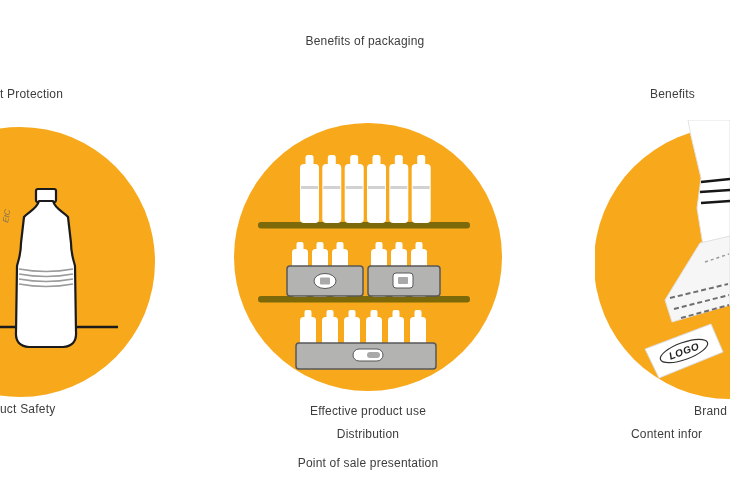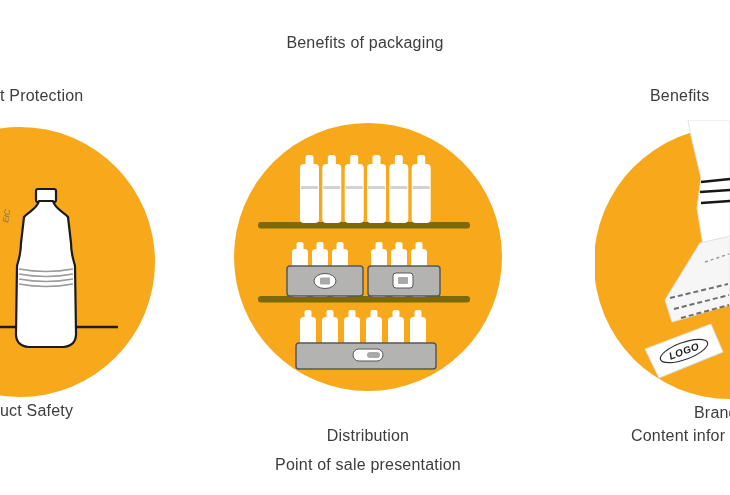--- a/index.html
+++ b/index.html
@@ -4,21 +4,21 @@
 <style>
   html,body{margin:0;padding:0;background:#ffffff;}
   .canvas{
     position:relative;
     width:730px;height:495px;
     overflow:hidden;
     background:#ffffff;
     font-family:"Liberation Sans", sans-serif;
     color:#3d3d3d;
   }
-  .txt{position:absolute;white-space:nowrap;font-size:16px;letter-spacing:.2px;color:#3d3d3d;}
+  .txt{position:absolute;white-space:nowrap;font-size:12px;letter-spacing:.2px;color:#3d3d3d;}
   .center-col{left:233px;width:270px;text-align:center;}
   .title{top:34px;left:0;width:730px;text-align:center;}
   .h-left{top:87px;left:0;}
   .h-mid{top:87px;}
   .h-right{top:87px;left:650px;}
   .cap-left{top:402px;left:0;}
   .cap-mid-1{top:404px;}
   .cap-mid-2{top:427px;}
   .cap-mid-3{top:456px;}
   .cap-right-1{top:404px;left:694px;}
@@ -134,18 +134,19 @@
       </g>
       <g>
         <path d="M 50 229 L 116 204 L 128 232 L 64 258 Z" fill="#ffffff" stroke="#dddddd" stroke-width="1"></path>
         <ellipse cx="89" cy="231" rx="25" ry="8.5" transform="rotate(-20 89 231)" fill="none" stroke="#333333" stroke-width="1.2"></ellipse>
         <text x="89" y="234.5" transform="rotate(-20 89 231)" text-anchor="middle" font-size="10" font-weight="bold" font-style="italic" letter-spacing=".5" fill="#1e1e1e">LOGO</text>
       </g>
     </g>
   </svg>
 
   <div class="txt cap-left">uct Safety</div>
+  <div class="txt cap-mid-1 center-col">Effective product use</div>
   <div class="txt cap-mid-3 center-col">Point of sale presentation</div>
   <div class="txt cap-mid-2 center-col">Distribution</div>
   <div class="txt cap-right-1">Brand</div>
   <div class="txt cap-right-2">Content infor</div>
 
 </div>
 
 </body></html>

